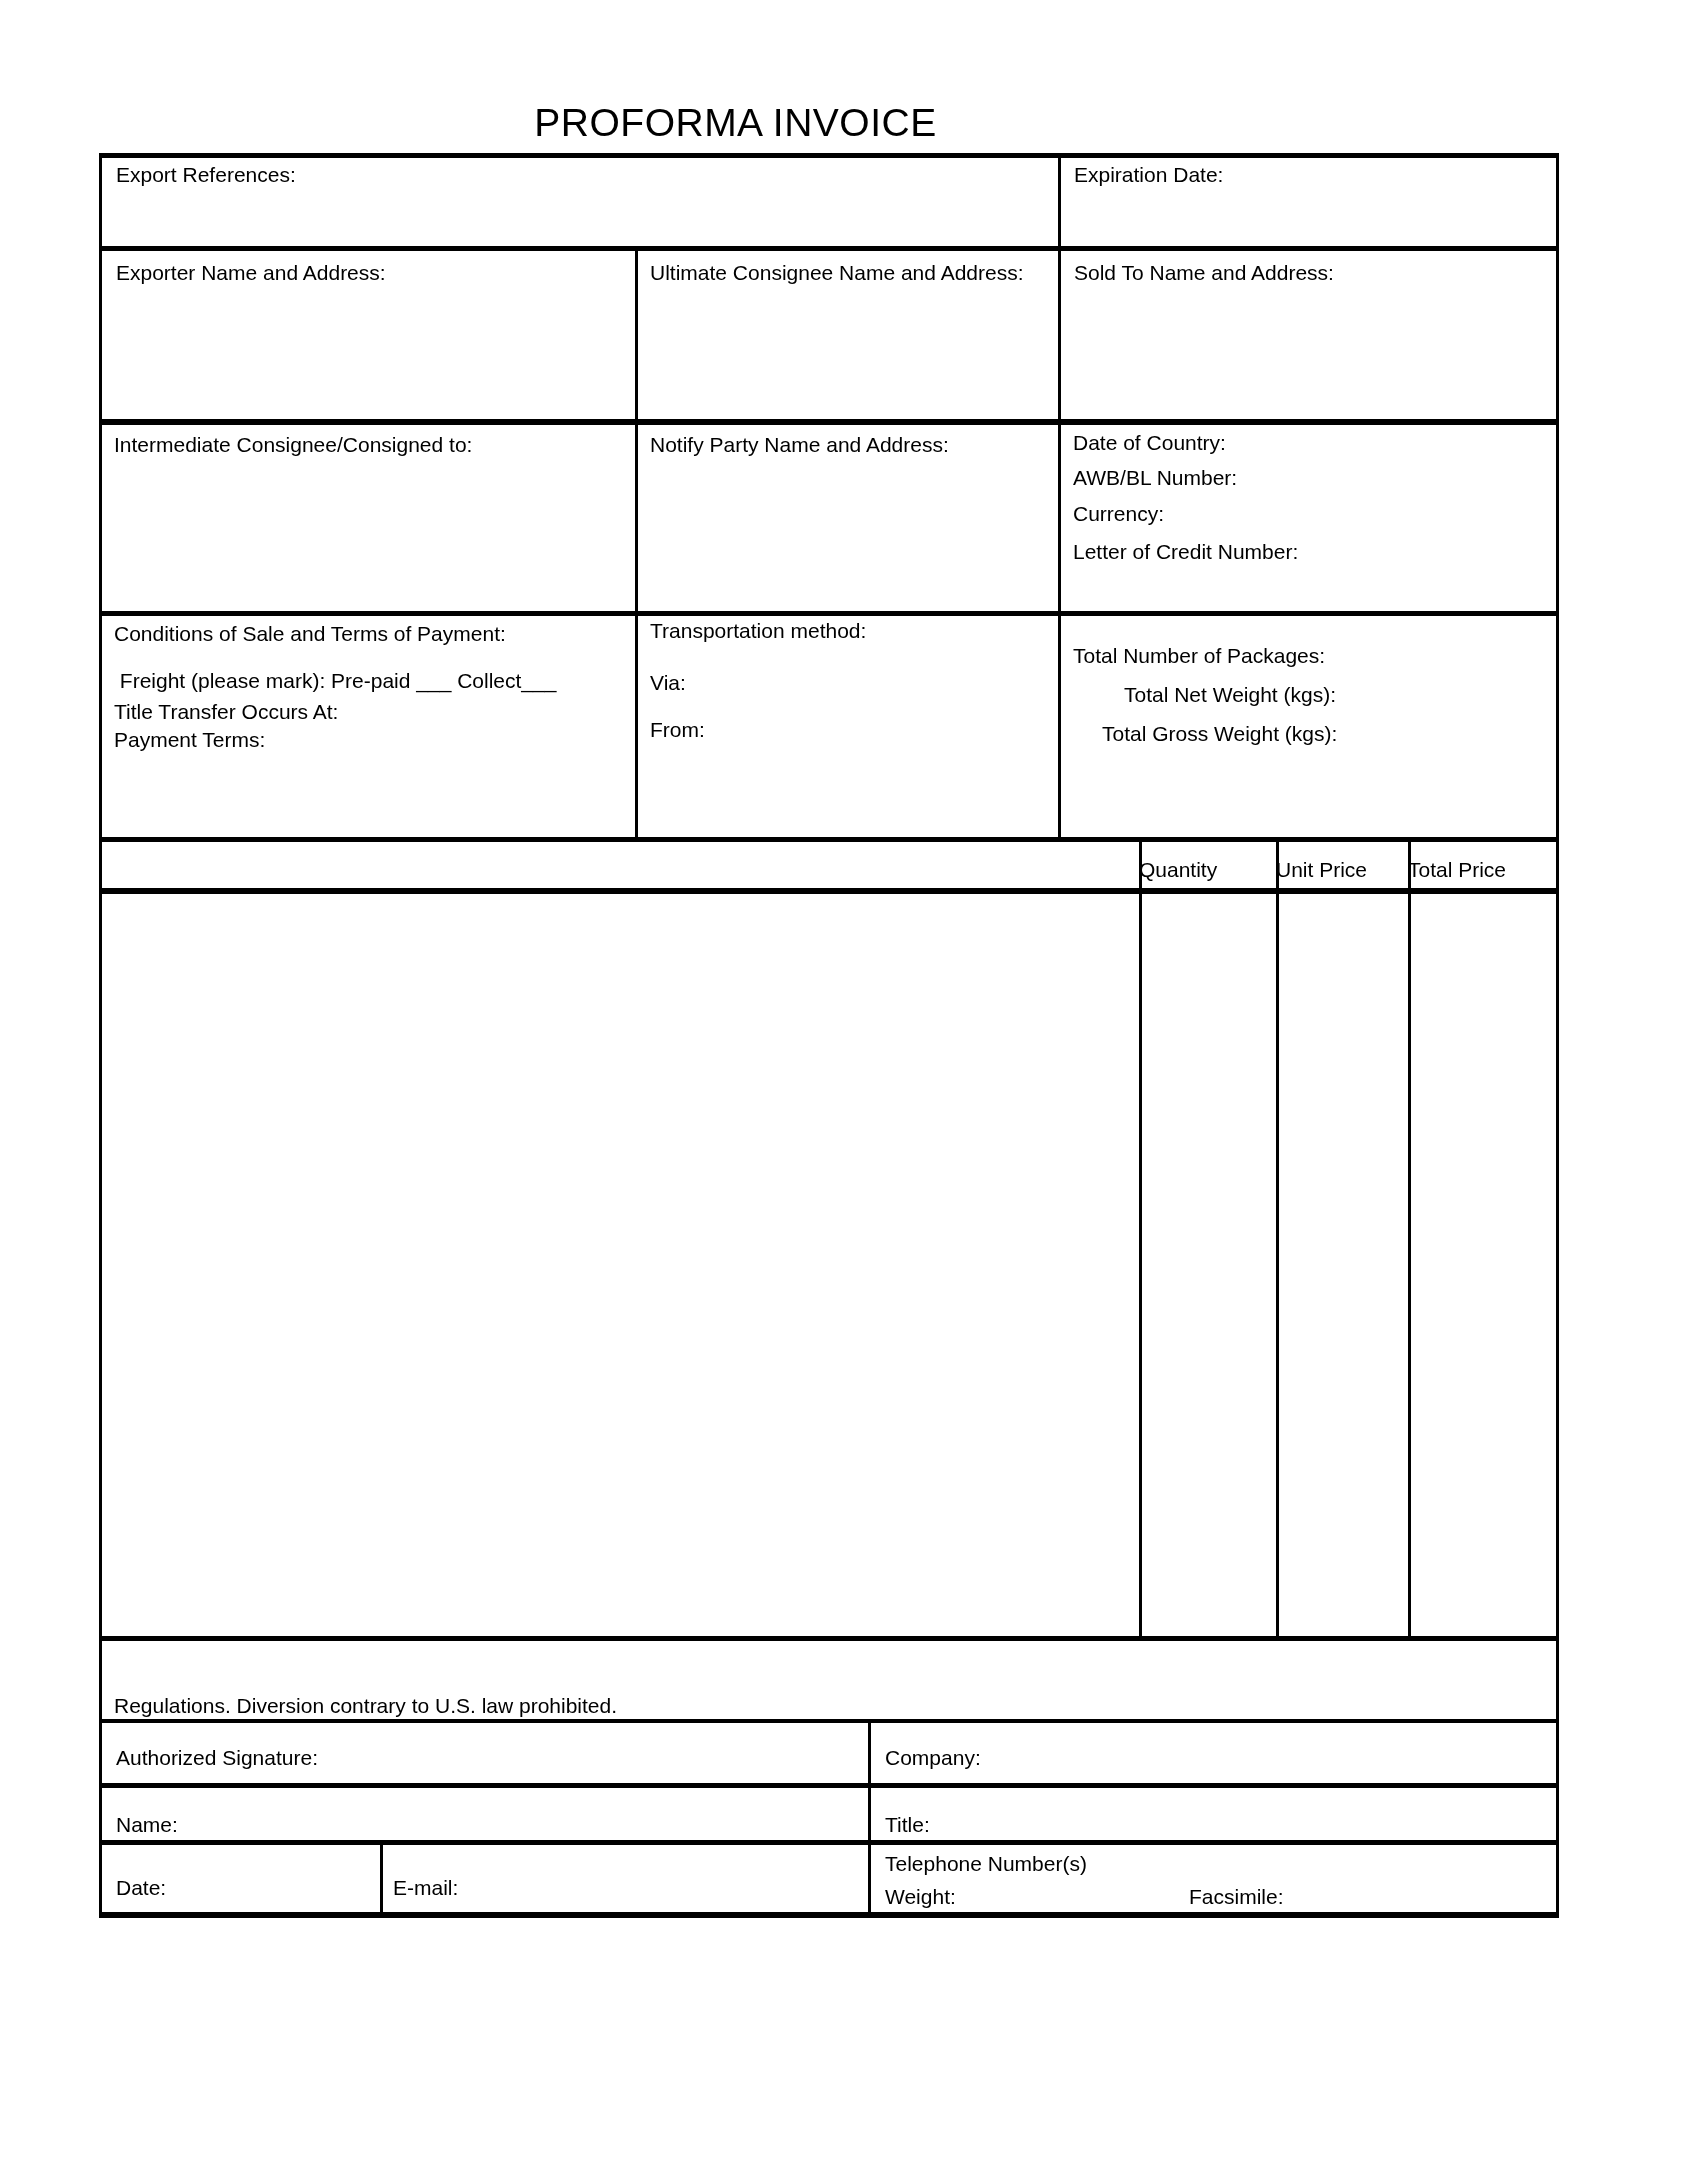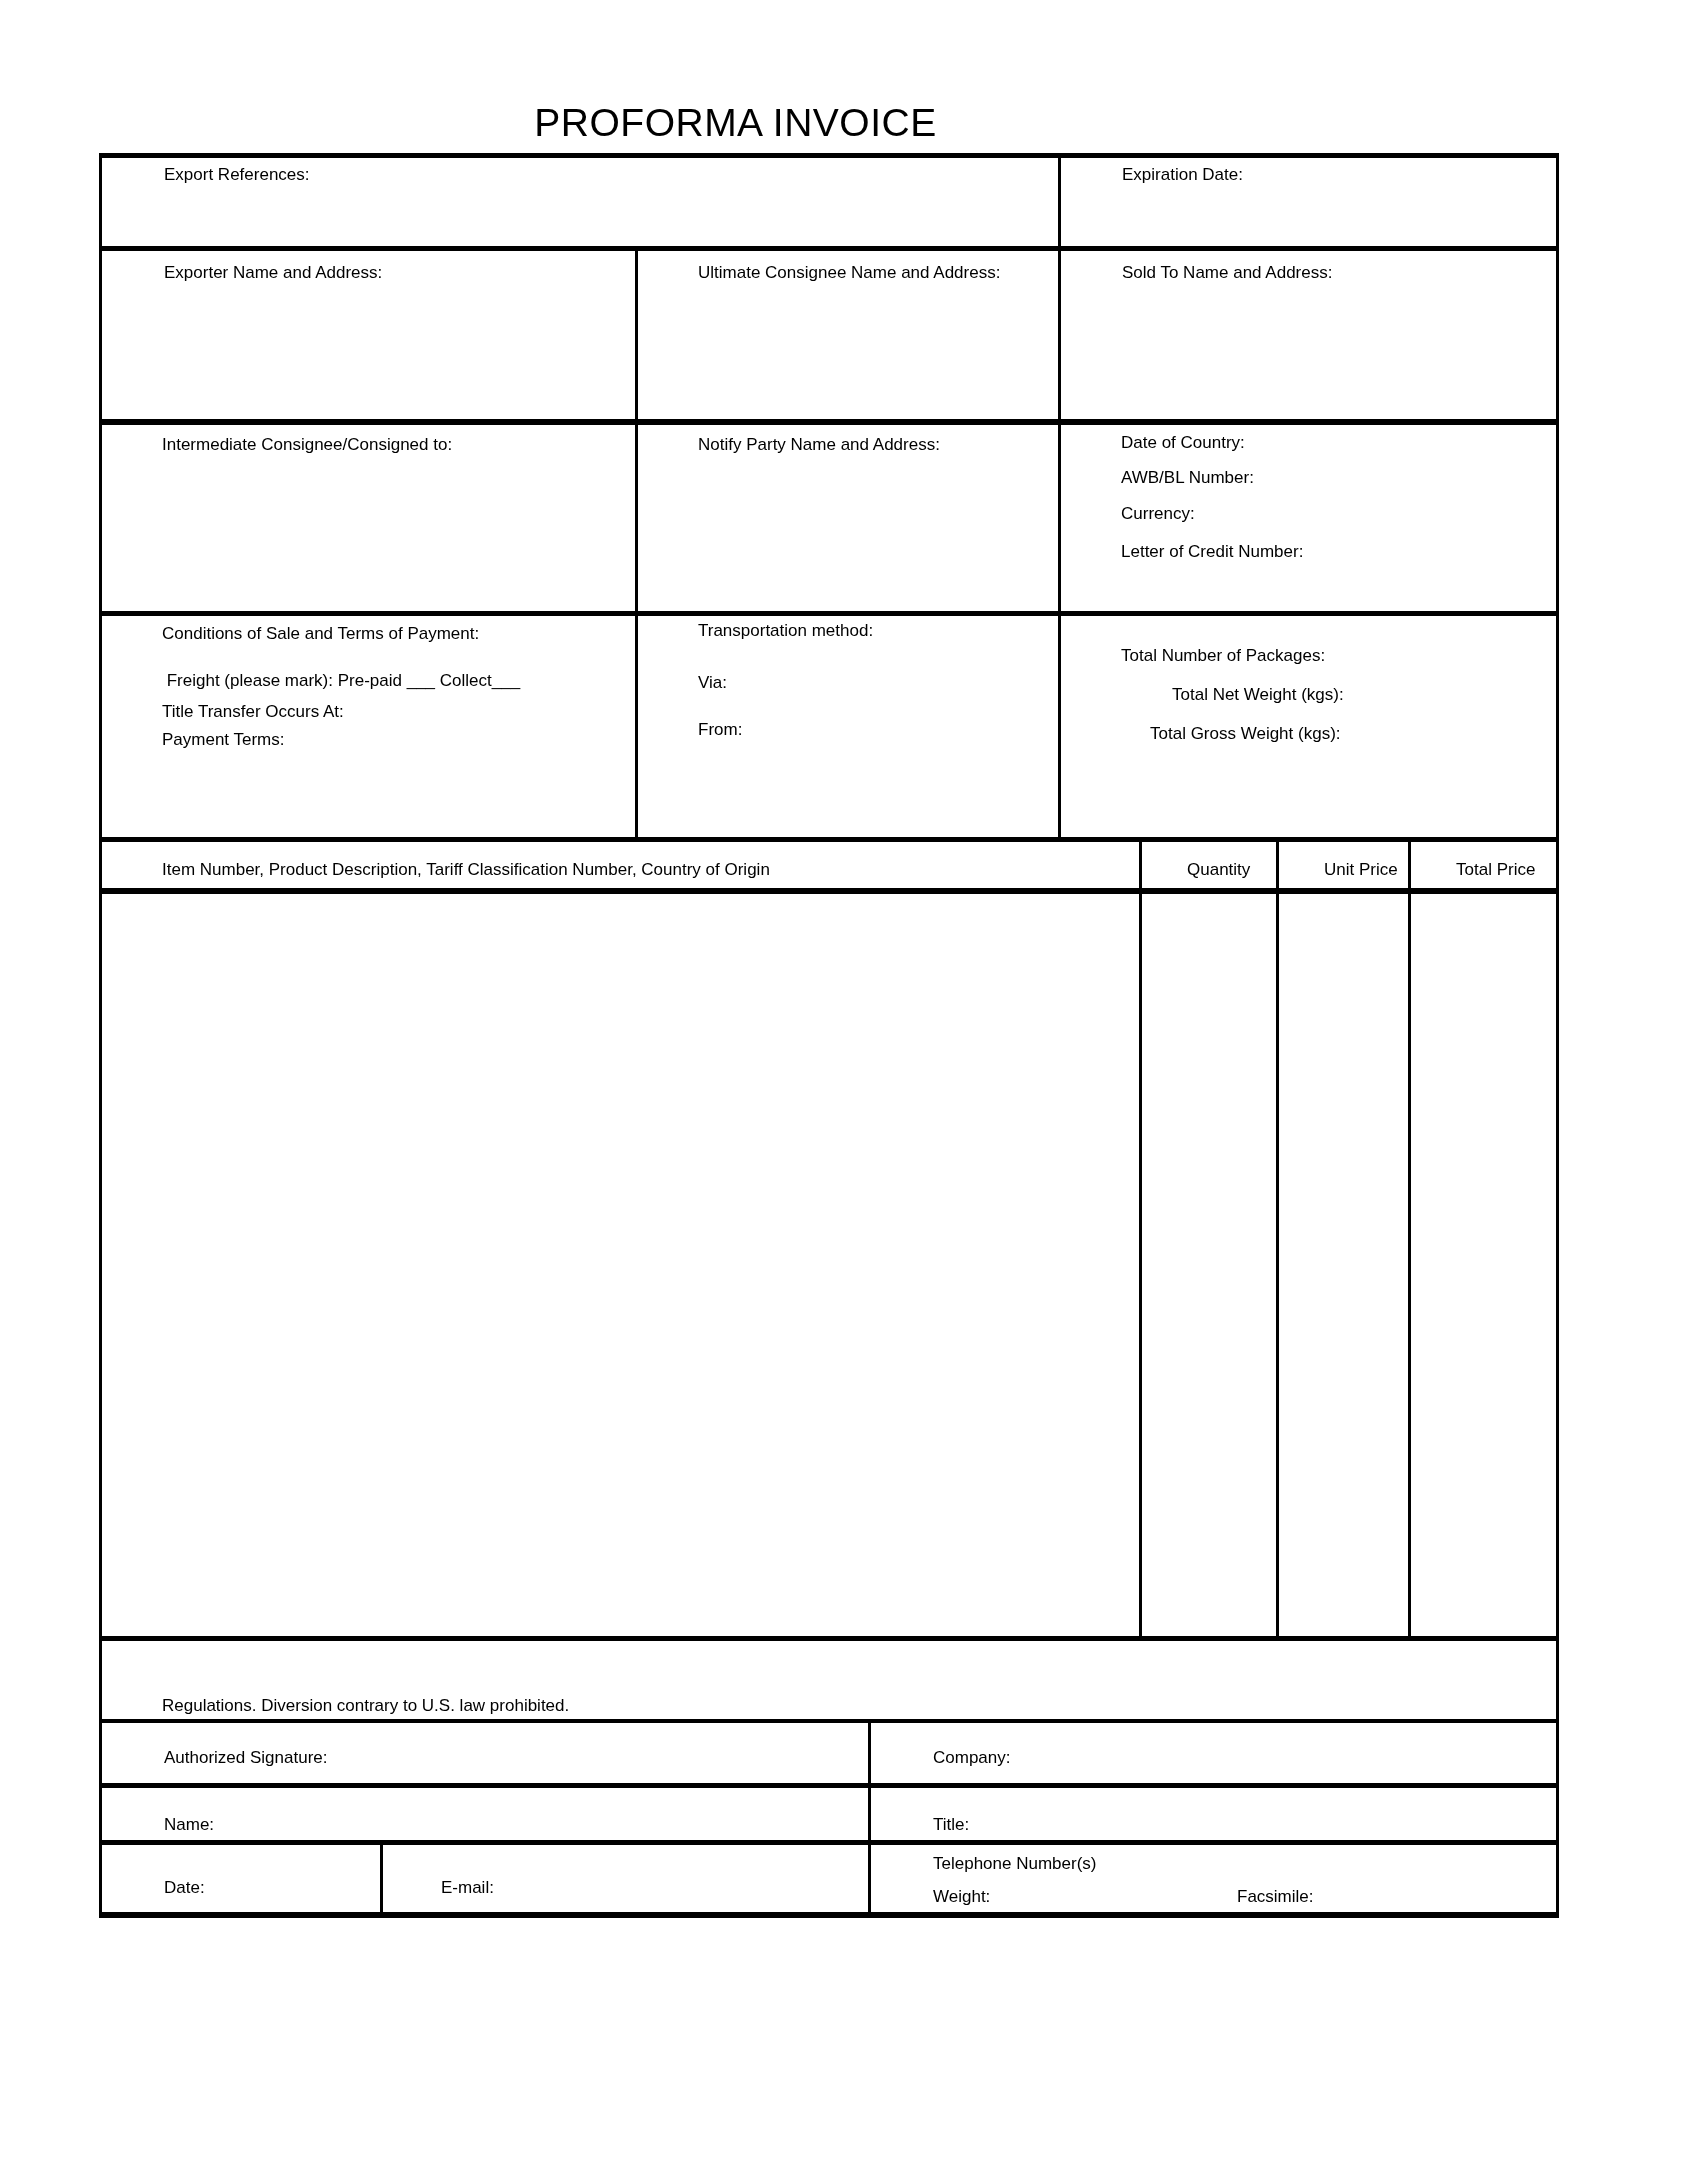--- a/index.html
+++ b/index.html
@@ -18,23 +18,22 @@
     font-size: 39px; line-height: 44px; font-weight: 400;
     letter-spacing: 0.5px; white-space: pre;
   }
   .form-table {
     position: absolute; left: 99px; top: 153px;
     width: 1460px; height: 1765px;
   }
   .hline, .vline, .frame { position: absolute; background: #000; }
   .lbl {
     position: absolute;
-    font-size: 17px; line-height: 26px;
+    font-size: 21px; line-height: 26px;
     white-space: pre;
-    margin-left: 48px;
   }
   .lbl.ctr { text-align: left; }
   .footer-note {
     position: absolute; left: 123px; top: 1922px; width: 1558px;
     text-align: center; font-size: 21px; white-space: pre;
   }
 </style>
 </head>
 <body>
 
@@ -87,21 +86,20 @@
     <div class="lbl" style="left:15px;top:574px">Payment Terms:</div>
 
     <div class="lbl" style="left:551px;top:465px">Transportation method:</div>
     <div class="lbl" style="left:551px;top:517px">Via:</div>
     <div class="lbl" style="left:551px;top:564px">From:</div>
 
     <div class="lbl" style="left:974px;top:490px">Total Number of Packages:</div>
     <div class="lbl" style="left:1025px;top:529px">Total Net Weight (kgs):</div>
     <div class="lbl" style="left:1003px;top:568px">Total Gross Weight (kgs):</div>
 
-    <div class="lbl" style="left:15px;top:704px">Item Number, Product Description, Tariff Classification Number, Country of Origin</div>
     <div class="lbl ctr" style="left:1040px;top:704px;width:138px">Quantity</div>
     <div class="lbl ctr" style="left:1177px;top:704px;width:132px">Unit Price</div>
     <div class="lbl ctr" style="left:1309px;top:704px;width:149px">Total Price</div>
 
     <div class="lbl" style="left:15px;top:1540px">Regulations. Diversion contrary to U.S. law prohibited.</div>
 
     <div class="lbl" style="left:17px;top:1592px">Authorized Signature:</div>
     <div class="lbl" style="left:786px;top:1592px">Company:</div>
 
     <div class="lbl" style="left:17px;top:1659px">Name:</div>

